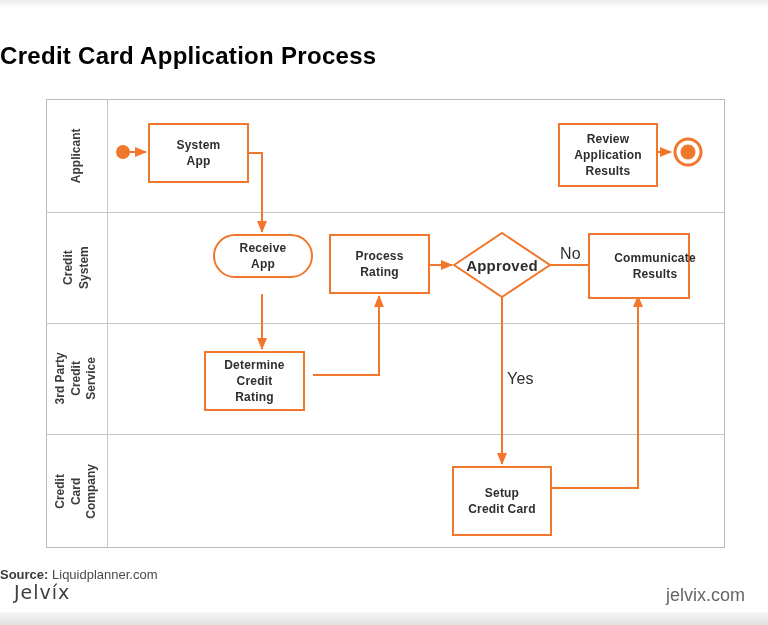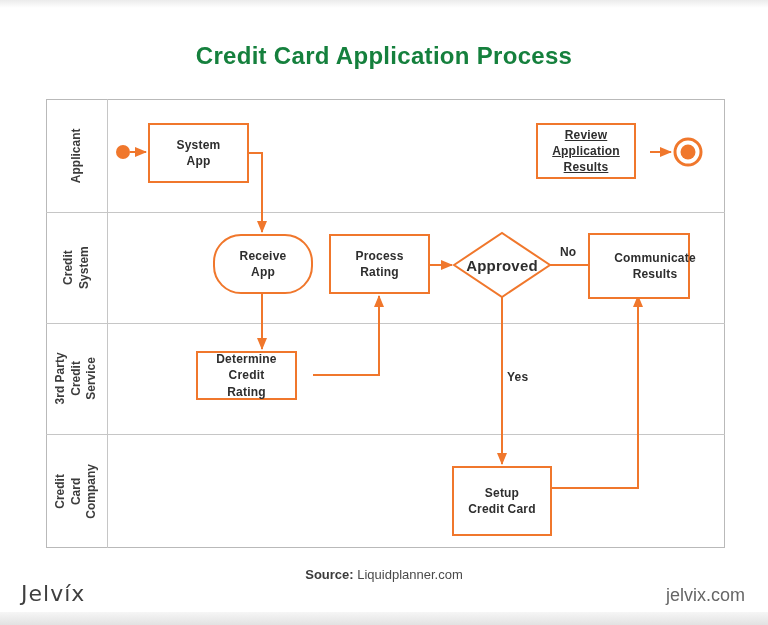--- a/index.html
+++ b/index.html
@@ -18,23 +18,23 @@
   .top-fade{
     position:absolute;top:0;left:0;right:0;height:8px;
     background:linear-gradient(#ebebeb,#ffffff);
   }
   .bottom-band{
     position:absolute;bottom:0;left:0;right:0;height:13px;
     background:linear-gradient(#f6f6f6,#e2e2e2);
   }
   .page-title{
     position:absolute;top:42px;left:0;width:768px;
-    text-align:center;
+    text-align:left;
     font-size:24px;font-weight:bold;letter-spacing:.3px;
-    color:#15803d;
+    color:#000000;
   }
   
   .table-frame{
     position:absolute;left:46px;top:99px;width:679px;height:449px;
     border:1px solid #B9B9B9;
   }
   .hline{position:absolute;left:46px;width:679px;height:1px;background:var(--grid);}
   .hline.h1{top:212px;}
   .hline.h2{top:323px;}
   .hline.h3{top:434px;}
@@ -66,48 +66,48 @@
     background:#ffffff;
     border:2px solid var(--accent);
     display:flex;align-items:center;justify-content:center;
     text-align:center;
     font-size:12px;font-weight:bold;line-height:1.35;
     color:var(--ink);
     white-space:pre-line;
     letter-spacing:.2px;
   }
   .n-submit{left:148px;top:123px;width:101px;height:60px;}
-  .n-review{left:536px;top:123px;width:100px;height:56px;text-decoration:underline;}
-  .n-receive{left:213px;top:234px;width:100px;height:60px;border-radius:28px;}
+  .n-review{left:558px;top:123px;width:100px;height:64px;}
+  .n-receive{left:213px;top:234px;width:100px;height:44px;border-radius:28px;}
   .n-process{left:329px;top:234px;width:101px;height:60px;}
   .n-communicate{left:588px;top:233px;width:102px;height:66px;padding-left:32px;}
-  .n-determine{left:196px;top:351px;width:101px;height:49px;}
+  .n-determine{left:204px;top:351px;width:101px;height:60px;}
   .n-setup{left:452px;top:466px;width:100px;height:70px;}
   .gateway-label{
     position:absolute;left:454px;top:257px;width:96px;
     text-align:center;
     font-size:15px;font-weight:bold;color:var(--ink);letter-spacing:.2px;
   }
   .edge-label{
     position:absolute;
-    font-size:12px;font-weight:bold;color:var(--ink);letter-spacing:.2px;
+    font-size:16px;font-weight:normal;color:var(--ink);letter-spacing:.2px;
   }
   .e-no{left:560px;top:245px;}
   .e-yes{left:507px;top:370px;}
   
   .logo{
-    position:absolute;left:21px;top:581px;
+    position:absolute;left:14px;top:581px;
     font-family:"DejaVu Sans",sans-serif;
-    font-size:22px;font-weight:normal;letter-spacing:1px;
+    font-size:19px;font-weight:normal;letter-spacing:1px;
     color:#3F3F3F;
     text-align:right;
   }
   .source{
     position:absolute;left:0;top:567px;width:768px;
-    text-align:center;font-size:13px;color:#4A4A4A;
+    text-align:left;font-size:13px;color:#4A4A4A;
   }
   .source b{color:#3B3B3B;}
   .website{
     position:absolute;right:23px;top:585px;
     font-size:18px;color:#666666;
   }
 </style>
 </head>
 <body>
 

